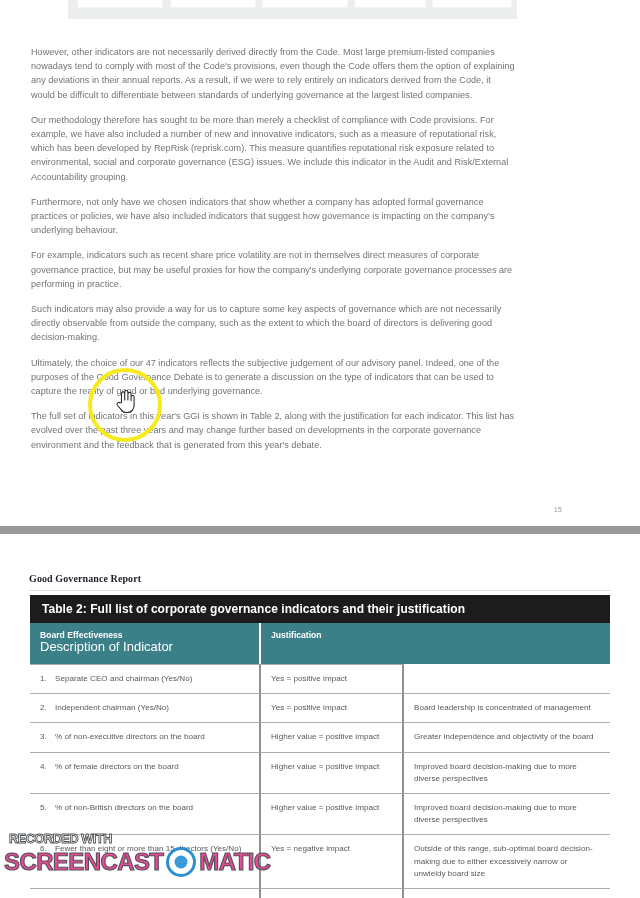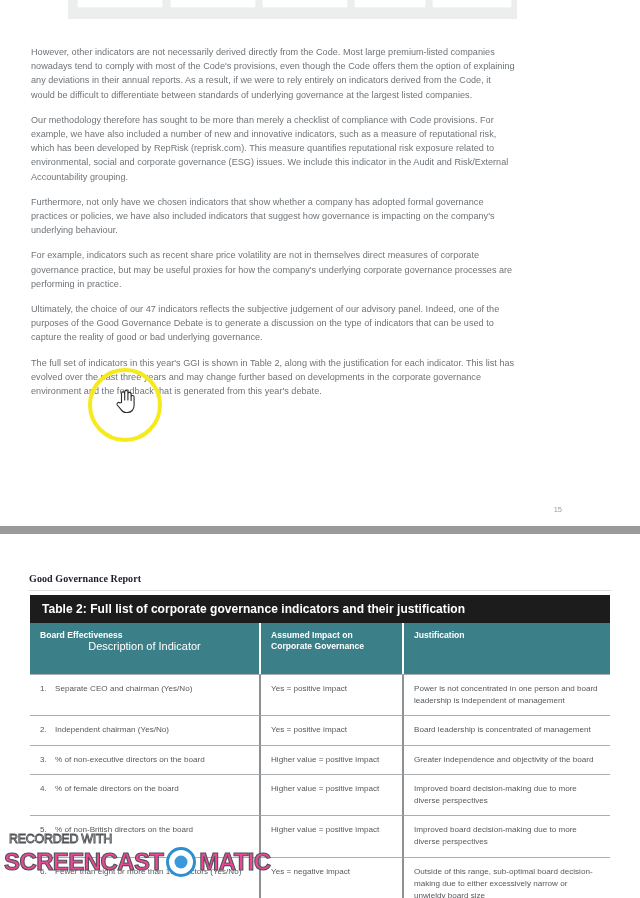--- a/index.html
+++ b/index.html
@@ -148,34 +148,33 @@
     font-weight: bold;
     padding: 7px 12px 7px 12px;
     letter-spacing: 0.05px;
   }
   .thead {
     display: flex;
     background: #3b7f88;
     color: #ffffff;
   }
   .thead .th {
-    padding: 7px 10px 22px 10px;
+    padding: 7px 10px 12px 10px;
     box-sizing: border-box;
     line-height: 11px;
   }
   .thead .th .main {
     font-size: 8.6px;
     font-weight: bold;
     display: block;
   }
   .thead .th .sub {
-    font-size: 11px;
+    font-size: 13px;
     font-weight: normal;
     display: block;
-    text-align: center;
   }
   .col-a { width: 231px; border-right: 2px solid #ffffff; }
   .col-b { width: 143px; border-right: 2px solid #ffffff; }
   .col-c { width: 206px; }
 
   .trow {
     display: flex;
   }
   .trow .td {
     box-sizing: border-box;
@@ -203,21 +202,21 @@
   #watermark {
     position: absolute;
     left: 4px;
     top: 832px;
     z-index: 60;
     pointer-events: none;
     width: 250px;
   }
   #wm-line1 {
     font-family: "Liberation Sans", sans-serif;
-    font-weight: normal;
+    font-weight: bold;
     font-size: 12.5px;
     letter-spacing: -0.3px;
     color: #ffffff;
     -webkit-text-stroke: 0.9px #4f5255;
     line-height: 14px;
     margin-left: 5px;
   }
   #wm-line2 {
     display: flex;
     align-items: center;
@@ -263,20 +262,21 @@
   <div class="tool-box tb4"></div>
   <div class="tool-box tb5"></div>
 </div>
 
 <div id="page-one">
   <div class="body-text">
     <p>However, other indicators are not necessarily derived directly from the Code. Most large premium-listed companies nowadays tend to comply with most of the Code's provisions, even though the Code offers them the option of explaining any deviations in their annual reports. As a result, if we were to rely entirely on indicators derived from the Code, it would be difficult to differentiate between standards of underlying governance at the largest listed companies.</p>
     <p>Our methodology therefore has sought to be more than merely a checklist of compliance with Code provisions. For example, we have also included a number of new and innovative indicators, such as a measure of reputational risk, which has been developed by RepRisk (reprisk.com). This measure quantifies reputational risk exposure related to environmental, social and corporate governance (ESG) issues. We include this indicator in the Audit and Risk/External Accountability grouping.</p>
     <p>Furthermore, not only have we chosen indicators that show whether a company has adopted formal governance practices or policies, we have also included indicators that suggest how governance is impacting on the company's underlying behaviour.</p>
     <p>For example, indicators such as recent share price volatility are not in themselves direct measures of corporate governance practice, but may be useful proxies for how the company's underlying corporate governance processes are performing in practice.</p>
+    <p>Such indicators may also provide a way for us to capture some key aspects of governance which are not necessarily directly observable from outside the company, such as the extent to which the board of directors is delivering good decision-making.</p>
     <p>Ultimately, the choice of our 47 indicators reflects the subjective judgement of our advisory panel. Indeed, one of the purposes of the Good Governance Debate is to generate a discussion on the type of indicators that can be used to capture the reality of good or bad underlying governance.</p>
     <p>The full set of indicators in this year's GGI is shown in Table 2, along with the justification for each indicator. This list has evolved over the past three years and may change further based on developments in the corporate governance environment and the feedback that is generated from this year's debate.</p>
   </div>
   <div id="page-number">15</div>
 </div>
 
 <div id="cursor-highlight"></div>
 <svg id="cursor-pointer" viewBox="0 0 22 26">
   <path d="M7.5 14.5 V5.5 a1.6 1.6 0 0 1 3.2 0 V12 V4 a1.6 1.6 0 0 1 3.2 0 V12 V6 a1.6 1.6 0 0 1 3.2 0 V12.5 V9 a1.5 1.5 0 0 1 3 0 v8.5 c0 4-2.8 7-6.6 7 h-1.6 c-2.4 0-3.8-1.1-5-3.1 L3.2 17 a1.7 1.7 0 0 1 2.6-2.1 Z" fill="#ffffff" stroke="#2b2b2b" stroke-width="1.1" stroke-linejoin="round"></path>
 </svg>
@@ -288,38 +288,33 @@
   <div id="title-rule"></div>
 
   <div id="indicator-table">
     <div id="table-caption">Table 2: Full list of corporate governance indicators and their justification</div>
 
     <div class="thead">
       <div class="th col-a">
         <span class="main">Board Effectiveness</span>
         <span class="sub">Description of Indicator</span>
       </div>
-      <div class="th col-b">
-        <span class="main">Assumed Impact on</span>
-        <span class="main">Corporate Governance</span>
-      </div>
       <div class="th col-c">
         <span class="main">Justification</span>
       </div>
     </div>
 
     <div class="trow">
       <div class="td col-a">
         <span class="row-inner">
             <span class="num">1.</span>
             <span>Separate CEO and chairman (Yes/No)</span>
           </span>
       </div>
       <div class="td col-b">Yes = positive impact</div>
-      <div class="td col-c">Power is not concentrated in one person and board leadership is independent of management</div>
     </div>
 
     <div class="trow">
       <div class="td col-a">
         <span class="row-inner">
             <span class="num">2.</span>
             <span>Independent chairman (Yes/No)</span>
           </span>
       </div>
       <div class="td col-b">Yes = positive impact</div>

